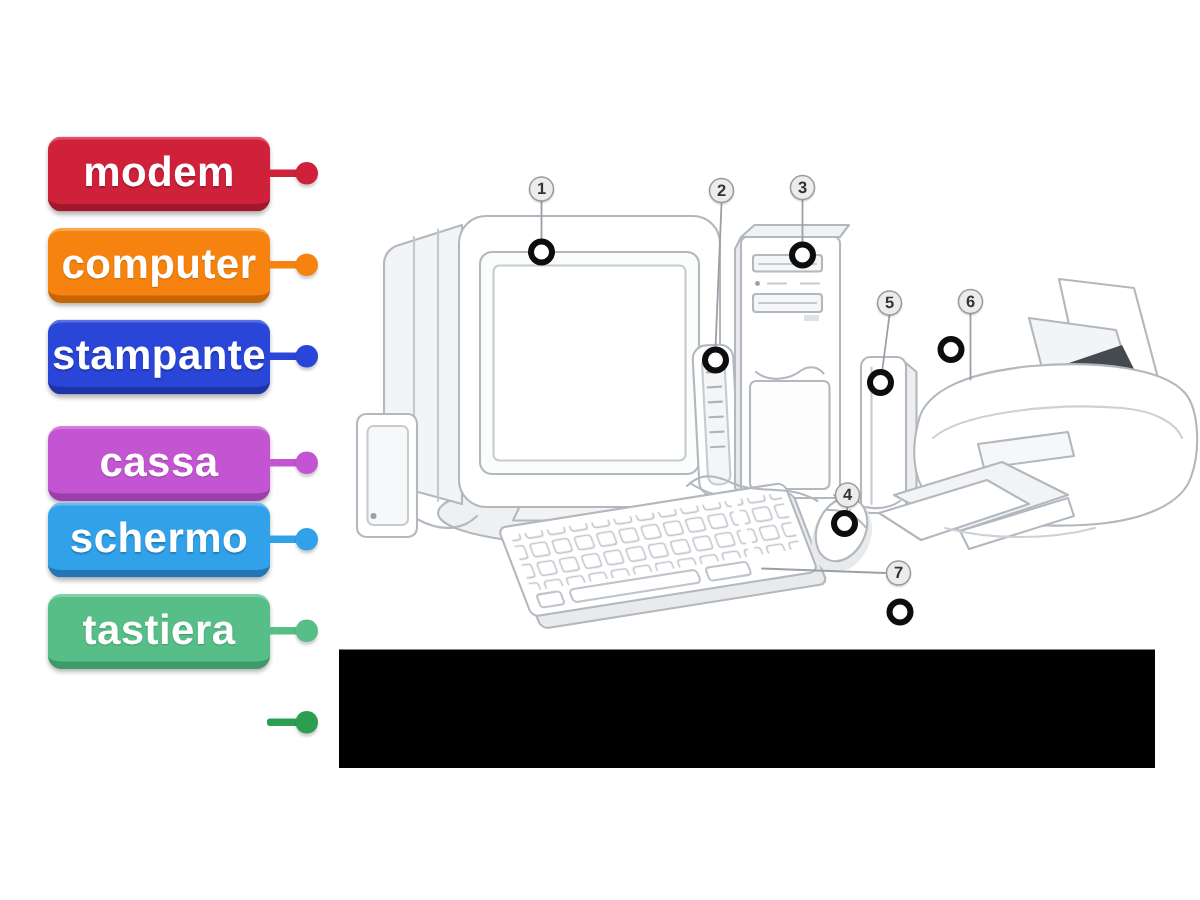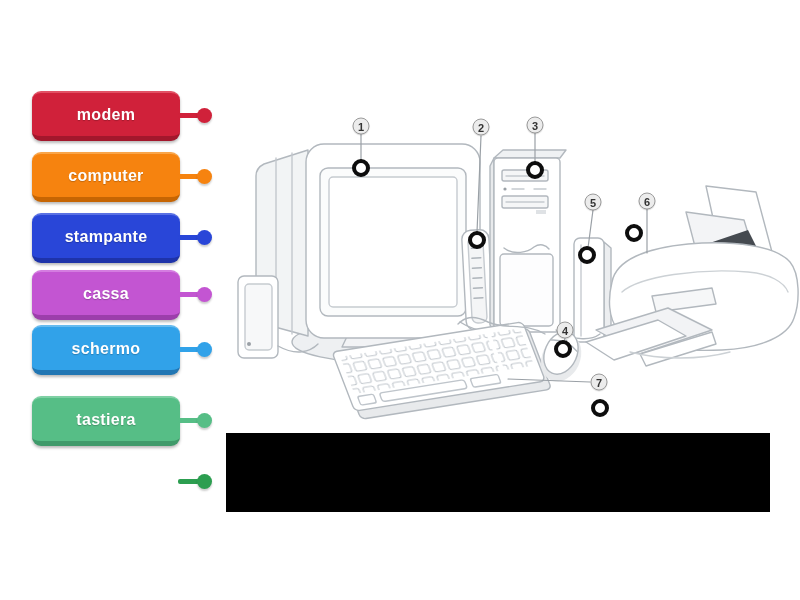--- a/index.html
+++ b/index.html
@@ -8,21 +8,21 @@
 
   
   .tile-row{position:absolute;left:32px;width:220px;height:50px;}
   .tile{
     position:absolute;left:0;top:0;width:148px;height:50px;box-sizing:border-box;
     background:var(--c);border-top:2px solid var(--l);border-bottom:5px solid var(--d);
     border-radius:9px;display:flex;align-items:center;justify-content:center;
     box-shadow:0 2px 3px rgba(0,0,0,.28);cursor:grab;
   }
   .tile-text{
-    color:#fff;font-size:16px;font-weight:bold;letter-spacing:.3px;
+    color:#fff;font-size:28px;font-weight:bold;letter-spacing:.3px;
     text-shadow:0 1px 1px rgba(0,0,0,.22);
   }
   .stub{position:absolute;left:146px;top:22px;width:21px;height:5px;background:var(--c);border-radius:2px;}
   .dot{position:absolute;left:165px;top:17px;width:15px;height:15px;border-radius:50%;background:var(--c);box-shadow:0 2px 2px rgba(0,0,0,.2);}
 
   
   .badge{
     position:absolute;width:17px;height:17px;border-radius:50%;
     background:#ececec;border:1px solid #9b9b9b;box-sizing:border-box;
     display:flex;align-items:center;justify-content:center;
@@ -191,28 +191,28 @@
     <div class="stub"></div>
     <div class="dot"></div>
   </div>
   <div class="tile-row" style="top: 213px; padding-left: 39px; --c: #2946d8; --d: #1e33a9; --l: #5a71e4;">
     <div class="tile">
         <span class="tile-text">stampante</span>
       </div>
     <div class="stub"></div>
     <div class="dot"></div>
   </div>
-  <div class="tile-row" style="top: 270px; --c: #c355d2; --d: #9c3eab; --l: #d47ce0;">
+  <div class="tile-row" style="top: 284px; --c: #c355d2; --d: #9c3eab; --l: #d47ce0;">
     <div class="tile">
         <span class="tile-text">cassa</span>
       </div>
     <div class="stub"></div>
     <div class="dot"></div>
   </div>
-  <div class="tile-row" style="top: 325px; --c: #31a2e9; --d: #2176b3; --l: #66bbef;">
+  <div class="tile-row" style="top: 335px; --c: #31a2e9; --d: #2176b3; --l: #66bbef;">
     <div class="tile">
         <span class="tile-text">schermo</span>
       </div>
     <div class="stub"></div>
     <div class="dot"></div>
   </div>
   <div class="tile-row" style="top: 396px; --c: #56be86; --d: #3f9a6a; --l: #7fd0a4;">
     <div class="tile">
         <span class="tile-text">tastiera</span>
       </div>

